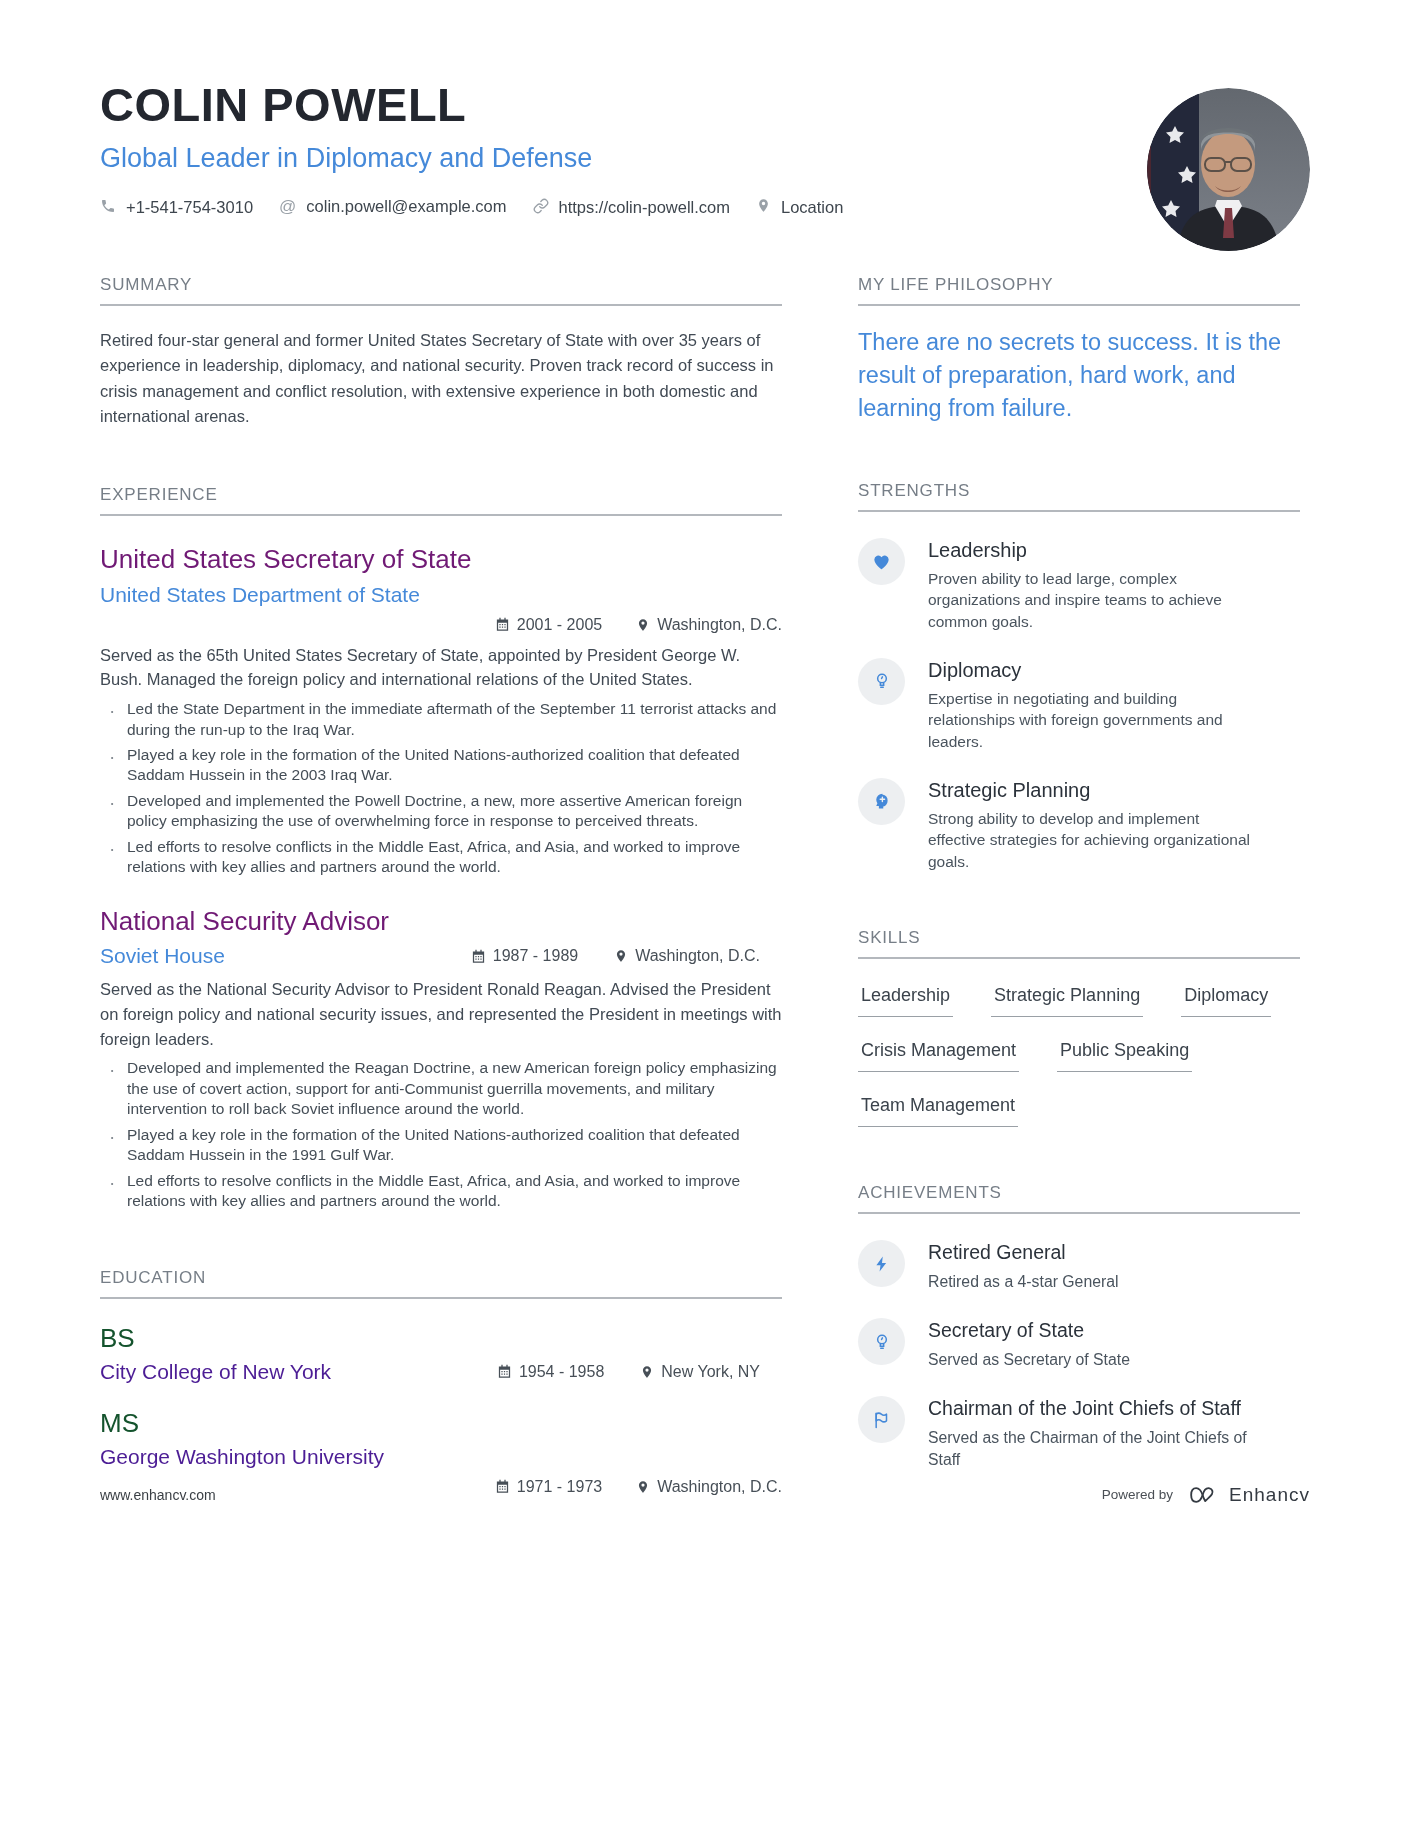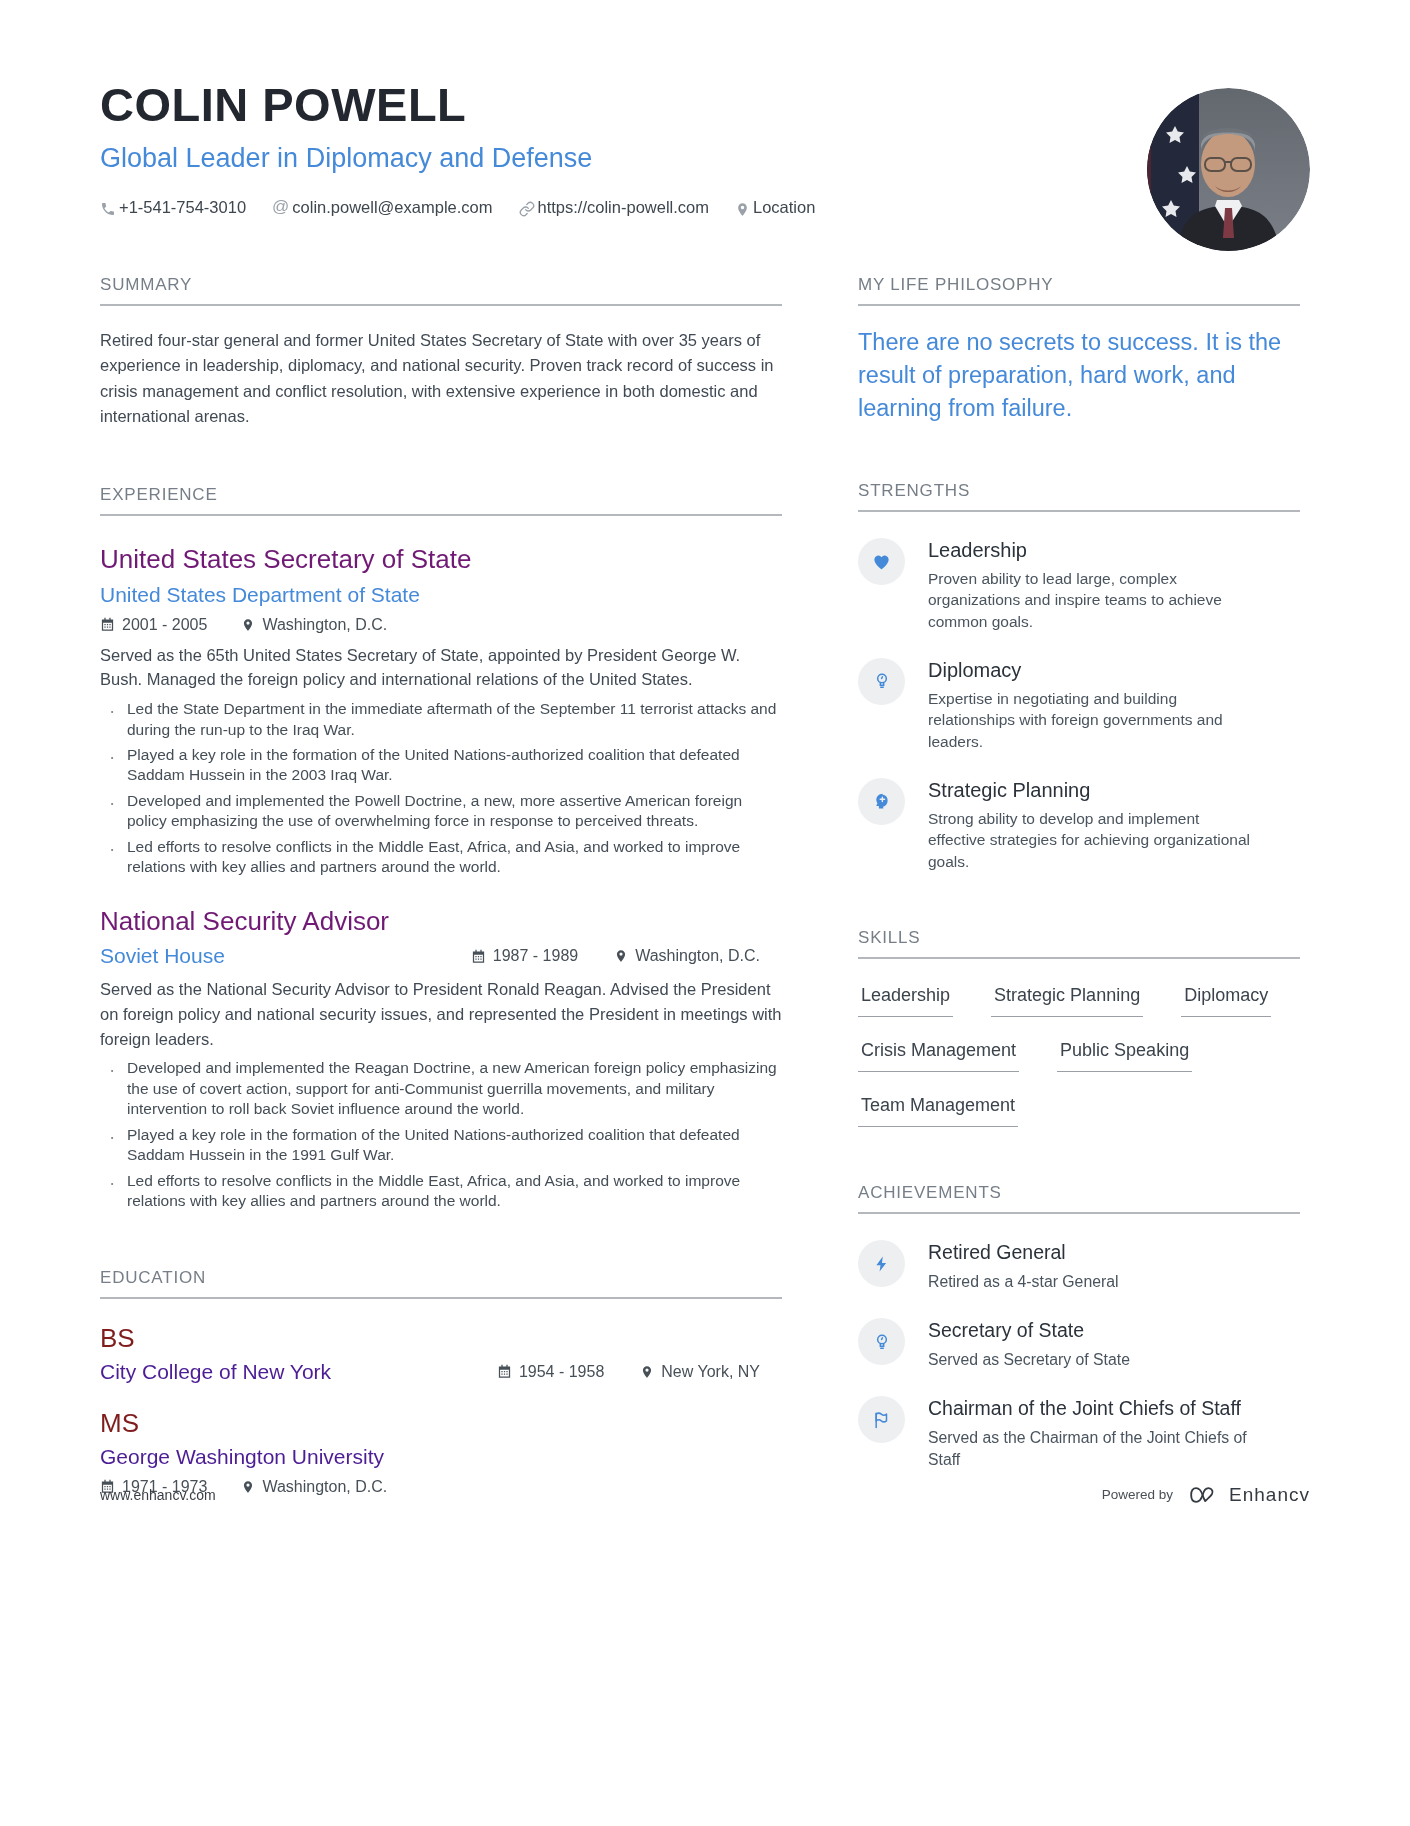--- a/index.html
+++ b/index.html
@@ -7,21 +7,21 @@
   body {
     width:1410px; height:1826px; position:relative; overflow:hidden;
     font-family:"Liberation Sans", sans-serif; color:#414a54;
   }
   .page { padding:78px 100px 0 100px; position:relative; }
 
   
   .name { font-size:47px; font-weight:700; letter-spacing:0.5px; color:#23272f; line-height:1.15; }
   .headline { font-size:27px; color:#4589d9; margin-top:9px; line-height:1.3; }
   .contact-row { display:flex; align-items:center; gap:26px; margin-top:21px; }
-  .contact-item { display:flex; align-items:flex-end; gap:3px; font-size:16.5px; color:#3e464e; }
+  .contact-item { display:flex; align-items:flex-start; gap:10px; font-size:16.5px; color:#3e464e; }
   .contact-item svg { display:block; }
   .cicon { color:#9aa1a8; }
   .at-glyph { font-size:17px; color:#9aa1a8; }
 
   .photo-wrap { position:absolute; top:88px; right:100px; width:163px; height:163px;
     border-radius:50%; overflow:hidden; }
   .photo-wrap svg { display:block; }
 
   
   .columns { display:flex; margin-top:58px; }
@@ -32,33 +32,33 @@
     border-bottom:2.5px solid #b4b8bd; padding-bottom:9px; }
 
   
   .summary-text { margin-top:22px; font-size:16.5px; line-height:1.53; color:#414a54; }
   .section { margin-bottom:56px; }
 
   .job { margin-top:27px; }
   .job-title { font-size:26px; font-weight:500; color:#701a75; line-height:1.25; }
   .company-row { display:flex; align-items:center; margin-top:7px; }
   .company { font-size:21px; color:#4589d9; font-weight:500; }
-  .meta-row { display:flex; align-items:center; gap:34px; margin-top:9px; }
+  .meta-row { display:flex; align-items:center; gap:34px; margin-top:9px;justify-content:flex-end; }
   .meta-row.inline { margin-top:0; margin-left:auto; padding-right:22px; gap:36px; }
   .meta-item { display:flex; align-items:center; gap:7px; font-size:16px; color:#474f57; }
   .meta-item svg { display:block; color:#474f57; }
   .job-desc { margin-top:9px; font-size:16.5px; line-height:1.5; color:#414a54; }
   .bullets { list-style:none; margin-top:7px; }
   .bullets li { position:relative; padding-left:27px; font-size:15.5px; line-height:1.32;
     color:#454e57; margin-top:5px; }
   .bullets li::before { content:"·"; position:absolute; left:9px; top:-1px;
     color:#868d94; font-size:19px; }
 
   .edu { margin-top:24px; }
-  .edu-degree { font-size:26px; font-weight:500; color:#7f1d1d; }
+  .edu-degree { font-size:26px; font-weight:500; color:#14532d; }
   .edu-row { display:flex; align-items:center; margin-top:6px; }
   .school { font-size:21px; color:#4c1d95; font-weight:500; }
 
   
   .philosophy { margin-top:20px; font-size:23.5px; line-height:1.4; color:#4589d9; }
   .strength { display:flex; margin-top:26px; }
   .icon-circle { width:47px; height:47px; border-radius:50%; background:#edeff1;
     flex:none; display:flex; align-items:center; justify-content:center; color:#4589d9; }
   .strength-body { margin-left:23px; }
   .strength-title { font-size:20px; color:#2b323b; font-weight:500; line-height:1.2; }

